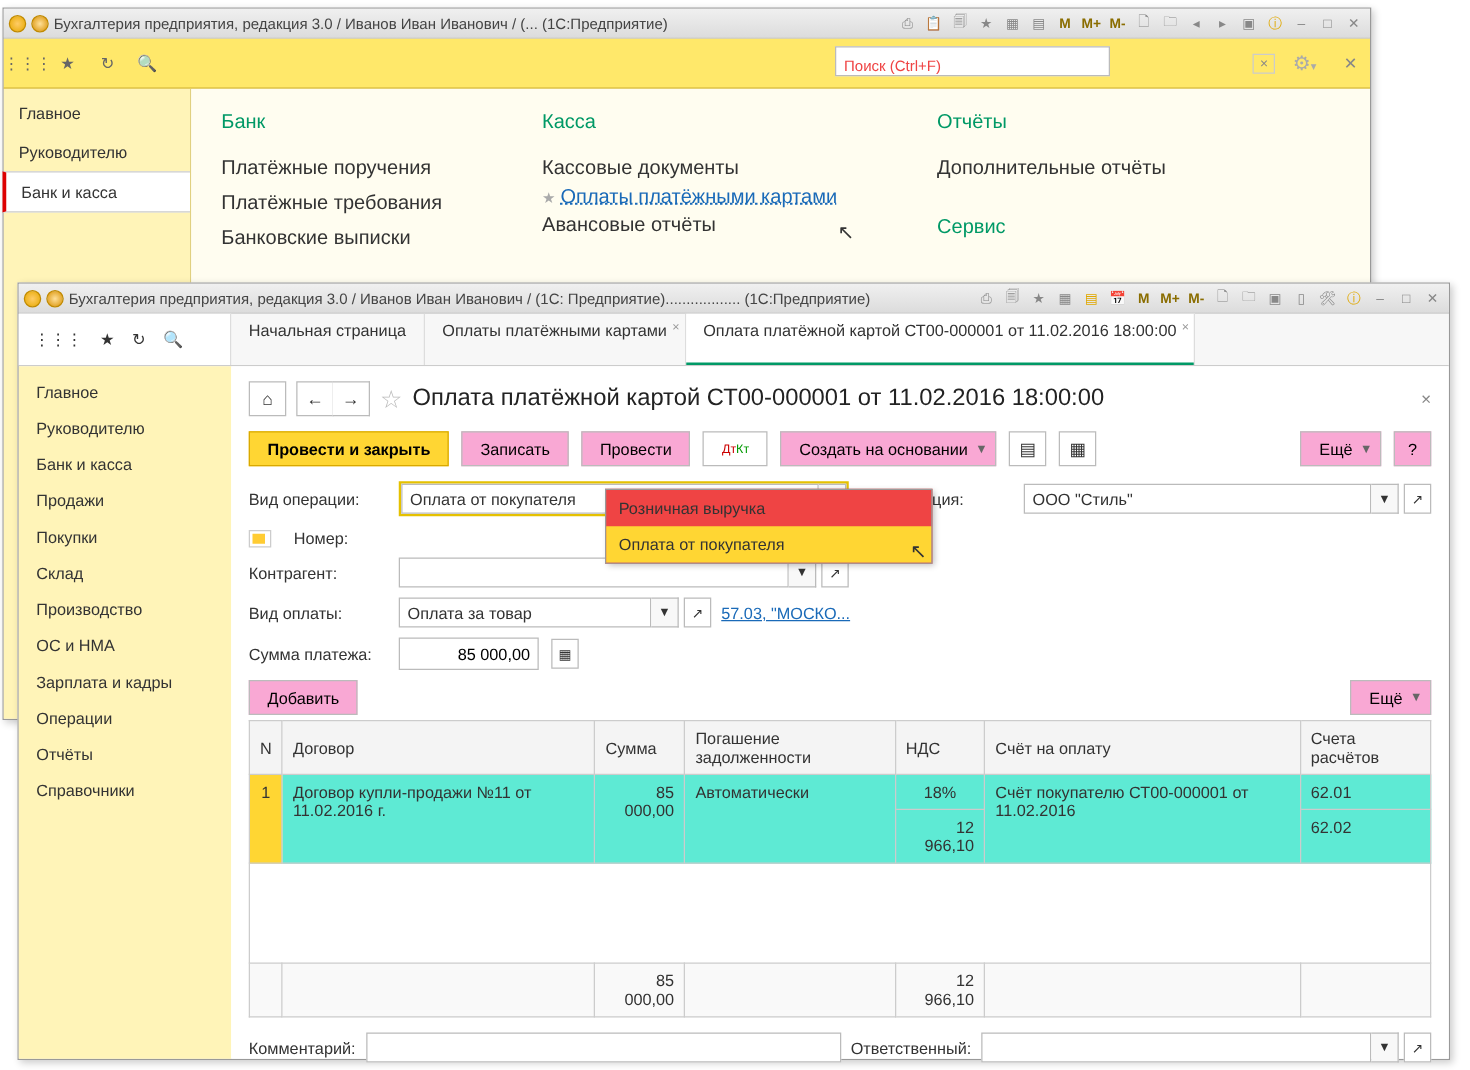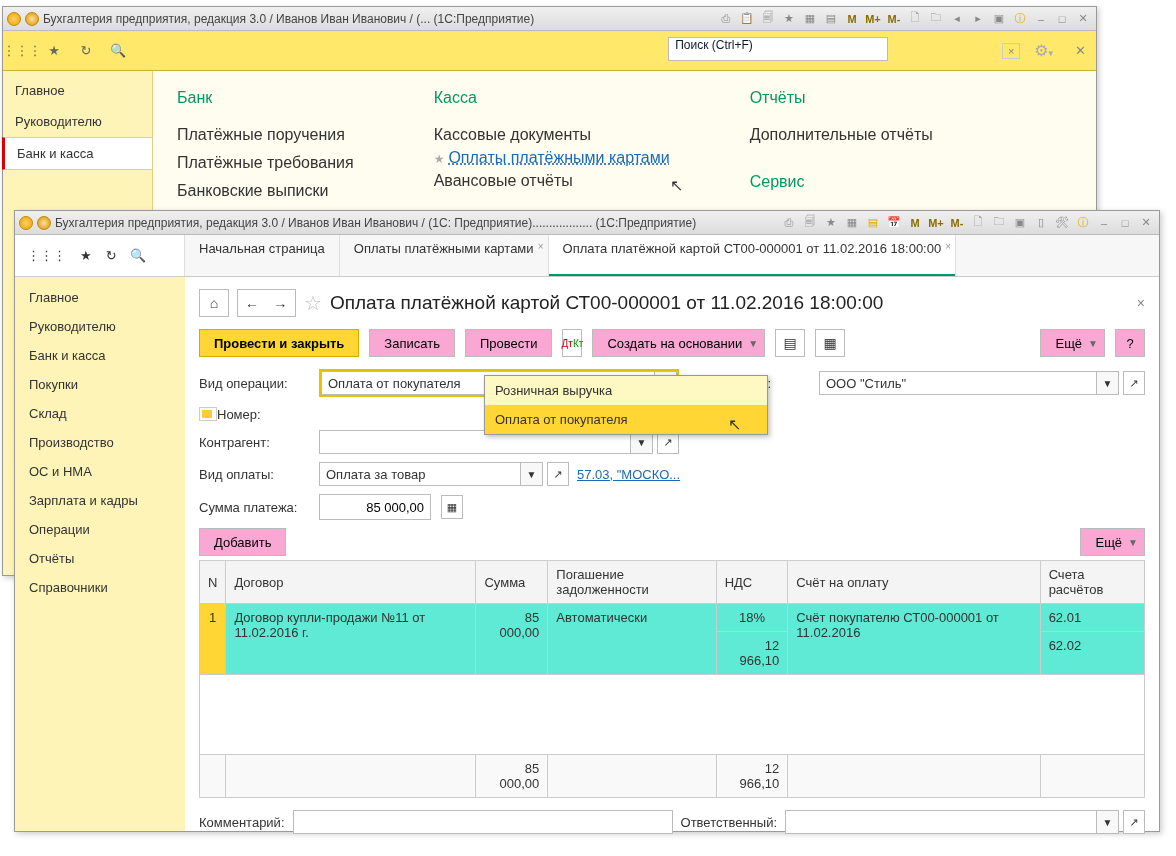--- a/index.html
+++ b/index.html
@@ -16,30 +16,30 @@
 
 
 .win-back { left:2px; top:6px; width:1095px; height:570px; }
 .toolbar-row { height:40px; background:#ffe86a; border-bottom:1px solid #d0b030; display:flex; align-items:center; padding:0 10px; gap:14px;}
 .toolbar-row .ti{ width:18px;height:18px; display:inline-flex; align-items:center; justify-content:center; color:#666;}
 .back-body { display:flex; height:calc(100% - 64px);}
 .back-nav { width:150px; background:#fff4b8; border-right:1px solid #e0d080; padding-top:4px;}
 .back-nav-item { padding:8px 12px; font-size:13px; color:#333;}
 .back-nav-item.active{ background:#fff; border-left:3px solid #d00; border-top:1px solid #ccc; border-bottom:1px solid #ccc; margin-left:-1px;}
 .back-main { flex:1; background:#fffdf0; padding:18px 24px; position:relative;}
-.search-box { position:absolute; right:24px; top:-32px; width:230px; height:24px; border:1px solid #bbb; background:#fff; padding:0 6px; font-size:12px; color:#0f172a; display:flex; align-items:flex-start;}
+.search-box { position:absolute; right:24px; top:-32px; width:230px; height:24px; border:1px solid #bbb; background:#fff; padding:0 6px; font-size:12px; color:#ef4444; display:flex; align-items:flex-end;}
 .sections { display:flex; gap:80px; }
 .sec-title { color:#009966; font-size:16px; margin-bottom:14px;}
 .sec-link { display:block; padding:5px 0; font-size:16px; color:#333;}
 .sec-link.dotted{ color:#1a6ab8; text-decoration:underline; text-decoration-style:dotted; }
 .star-ico{color:#aaa; font-size:12px; margin-right:4px;}
 .cursor1{position:absolute; left:670px; top:176px; font-size:16px; pointer-events:none;}
 
 
-.win-front { left:14px; top:210px; width:1146px; height:622px; }
+.win-front { left:14px; top:226px; width:1146px; height:622px; }
 .toolbar2 { height:42px; background:#f7f7f7; border-bottom:1px solid #ccc; display:flex; align-items:stretch;}
 .toolbar2-left{ width:170px; display:flex; align-items:center; gap:14px; padding-left:12px; background:#fff; border-right:1px solid #ddd;}
 .tabs { flex:1; display:flex;}
 .tab { padding:6px 14px; border-right:1px solid #ddd; font-size:13px; color:#333; position:relative; line-height:15px;}
 .tab.active{background:#fff;}
 .tab-underline{ position:absolute; bottom:0; left:0; right:0; height:2px; background:#009966;}
 .tab-x{ position:absolute; right:4px; top:4px; font-size:10px; color:#999;}
 
 .front-body{ display:flex; height:calc(100% - 66px);}
 .front-nav{ width:170px; background:#fff4b8; padding-top:6px;}
@@ -60,21 +60,21 @@
 .spacer{flex:1;}
 
 .form-grid{ display:grid; grid-template-columns:110px 360px 120px 1fr; gap:8px 10px; align-items:center; margin-bottom:10px;}
 .label{ font-size:13px; color:#333;}
 .input-wrap{ border:2px solid #e5c100; height:28px; display:flex; align-items:center;}
 .input-field{ flex:1; border:1px solid #bbb; height:24px; padding:0 6px; font-size:13px; display:flex; align-items:center; background:#fff;}
 .sel-btn{ width:22px; height:24px; border:1px solid #bbb; border-left:0; background:#f8f8f8; display:inline-flex; align-items:center; justify-content:center; font-size:10px;}
 .ext-btn{ width:22px; height:24px; border:1px solid #bbb; margin-left:4px; background:#fff; display:inline-flex; align-items:center; justify-content:center; font-size:11px;}
 .link-b{ color:#1a6ab8; text-decoration:underline;}
 
-.dropdown-pop{ position:absolute; left:299px; top:98px; width:284px; border:1px solid #999; background:#fef9c3; box-shadow:2px 2px 5px rgba(0,0,0,0.25); z-index:50;}
+.dropdown-pop{ position:absolute; left:299px; top:98px; width:262px; border:1px solid #999; background:#ef4444; box-shadow:2px 2px 5px rgba(0,0,0,0.25); z-index:50;}
 .dd-opt{ padding:7px 10px; font-size:13px;}
 .dd-opt.sel{ background:#ffd633;}
 .cursor2{position:absolute; left:543px; top:138px; font-size:16px; pointer-events:none; z-index:60;}
 
 .row2{ display:grid; grid-template-columns:110px 1fr; gap:8px 10px; align-items:center; margin-bottom:8px;}
 .numrow{ display:flex; align-items:center; gap:6px;}
 .amt-input{ border:1px solid #bbb; height:26px; width:112px; text-align:right; padding:0 6px; font-size:13px;}
 
 .tbl-toolbar{ display:flex; margin-top:8px; margin-bottom:4px;}
 .table{ width:100%; border:1px solid #ccc; border-collapse:collapse;}
@@ -202,20 +202,21 @@
       <div class="tab"><span>Начальная страница</span></div>
       <div class="tab"><span>Оплаты платёжными картами</span><span class="tab-x">×</span></div>
       <div class="tab active"><span>Оплата платёжной картой СТ00-000001 от 11.02.2016 18:00:00</span><span class="tab-x">×</span><div class="tab-underline"></div></div>
     </div>
   </div>
   <div class="front-body">
     <div class="front-nav">
       <div class="fn-item">Главное</div>
       <div class="fn-item">Руководителю</div>
       <div class="fn-item">Банк и касса</div>
+      <div class="fn-item">Продажи</div>
       <div class="fn-item">Покупки</div>
       <div class="fn-item">Склад</div>
       <div class="fn-item">Производство</div>
       <div class="fn-item">ОС и НМА</div>
       <div class="fn-item">Зарплата и кадры</div>
       <div class="fn-item">Операции</div>
       <div class="fn-item">Отчёты</div>
       <div class="fn-item">Справочники</div>
     </div>
     <div class="front-main">
@@ -225,21 +226,21 @@
         <span class="btn-sq" style="margin-left:-9px;border-left:0">→</span>
         <span class="star-outline">☆</span>
         <span class="doc-title">Оплата платёжной картой СТ00-000001 от 11.02.2016 18:00:00</span>
         <span class="close-x">×</span>
       </div>
 
       <div class="action-row">
         <button class="btn btn-primary">Провести и закрыть</button>
         <button class="btn">Записать</button>
         <button class="btn">Провести</button>
-        <span class="btn-sq" style="width:20px">
+        <span class="btn-sq" style="width:52px">
             <span style="color:#c00;font-size:10px">Дт</span>
             <span style="color:#090;font-size:10px">Кт</span>
           </span>
         <button class="btn btn-dd">
             <span>Создать на основании</span>
             <span class="dd-arrow">▼</span>
           </button>
         <span class="btn-sq">▤</span>
         <span class="btn-sq">▦</span>
         <span class="spacer"></span>
@@ -258,21 +259,21 @@
         </div>
         <span class="label">Организация:</span>
         <div style="display:flex">
           <span class="input-field" style="flex:1">ООО "Стиль"</span>
           <span class="sel-btn">▼</span>
           <span class="ext-btn">↗</span>
         </div>
       </div>
 
       <div class="row2">
-        <span class="label" style="display:flex;align-items:flex-start;gap:0">
+        <span class="label" style="display:flex;align-items:flex-end;gap:18px">
             <span class="flag"></span>
             <span>Номер:</span>
           </span>
         <span></span>
       </div>
       <div class="row2">
         <span class="label">Контрагент:</span>
         <div style="display:flex;width:360px">
           <span class="input-field" style="flex:1"></span>
           <span class="sel-btn">▼</span>

